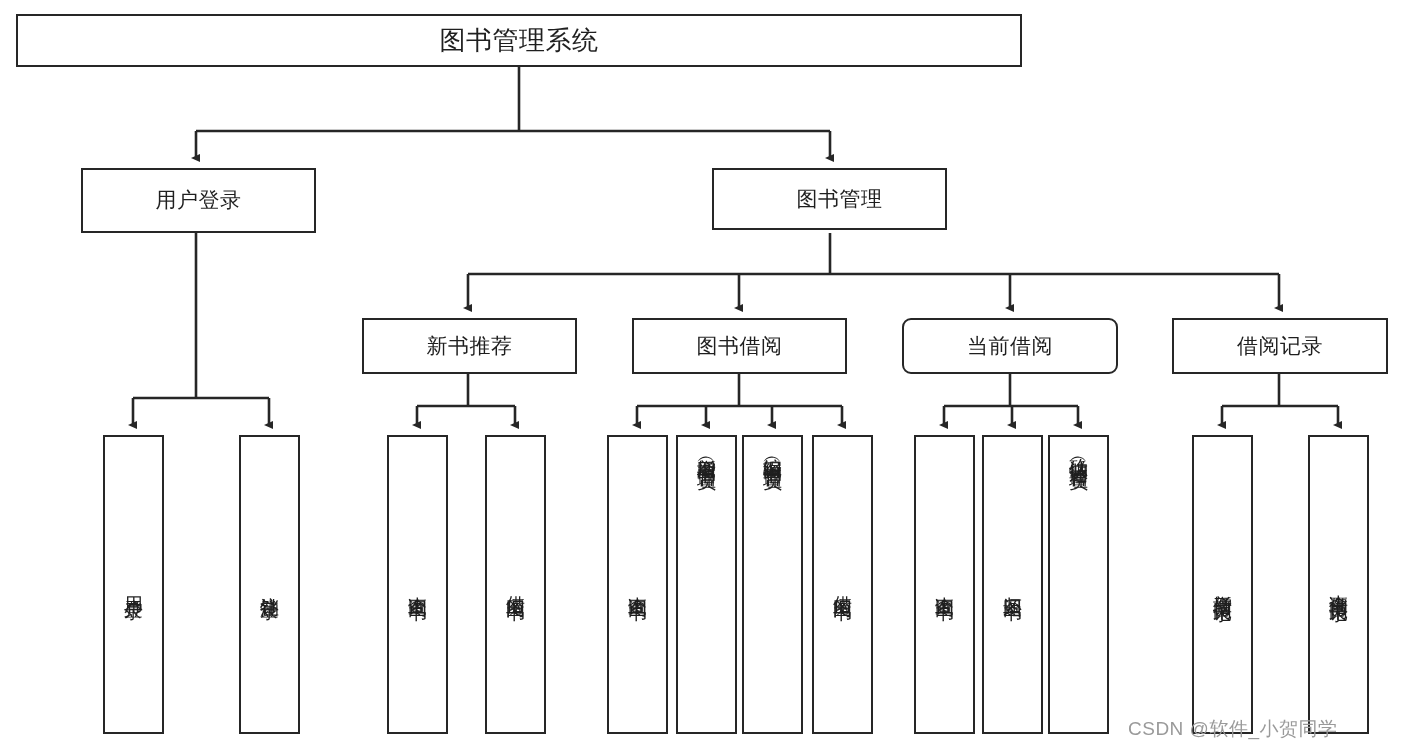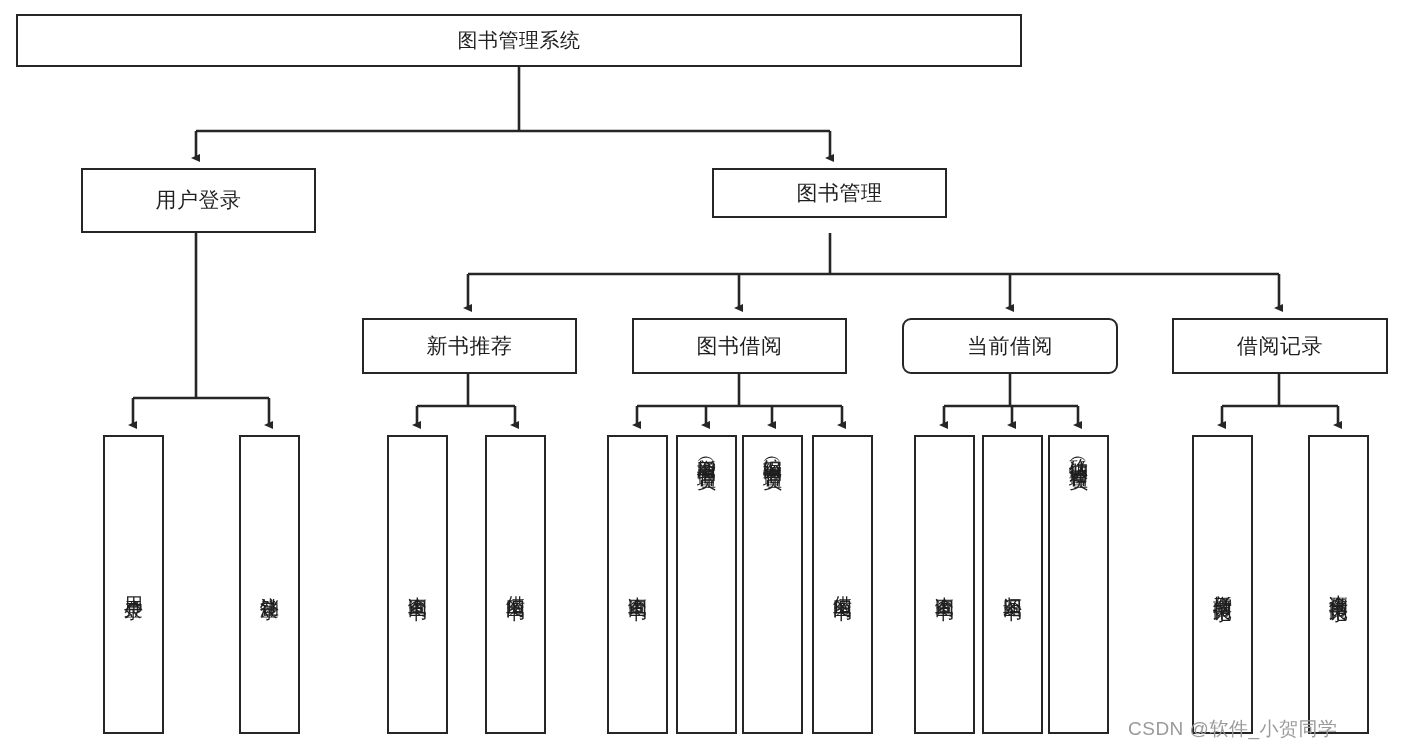--- a/index.html
+++ b/index.html
@@ -40,21 +40,21 @@
   .node .label {
     display: block;
     line-height: 1.18;
     letter-spacing: 0.5px;
   }
   
   .node.h .label {
     writing-mode: horizontal-tb;
     font-size: 21px;
   }
-  .node.root .label { font-size: 20px; }
+  .node.root .label { font-size: 26px; }
   
   .node.v {
     align-items: flex-start;
     justify-content: center;
     padding-top: 6px;
   }
   .node.v .label {
     writing-mode: vertical-rl;
     text-orientation: upright;
     font-size: 19px;
@@ -130,21 +130,21 @@
     </g>
   </svg>
 
   <div class="node h root" style="left:16px; top:14px; width:1006px; height:53px;">
     <span class="label">图书管理系统</span>
   </div>
 
   <div class="node h" style="left:81px; top:168px; width:235px; height:65px;">
     <span class="label">用户登录</span>
   </div>
-  <div class="node h" style="left:712px; top:168px; width:235px; height:50px;padding-left:20px;">
+  <div class="node h" style="left:712px; top:168px; width:235px; height:62px;padding-left:20px;">
     <span class="label">图书管理</span>
   </div>
 
   <div class="node h" style="left:632px; top:318px; width:215px; height:56px;">
     <span class="label">图书借阅</span>
   </div>
   <div class="node h" style="left:362px; top:318px; width:215px; height:56px;">
     <span class="label">新书推荐</span>
   </div>
   <div class="node h" style="left:902px; top:318px; width:216px; height:56px;border-radius:9px;">

